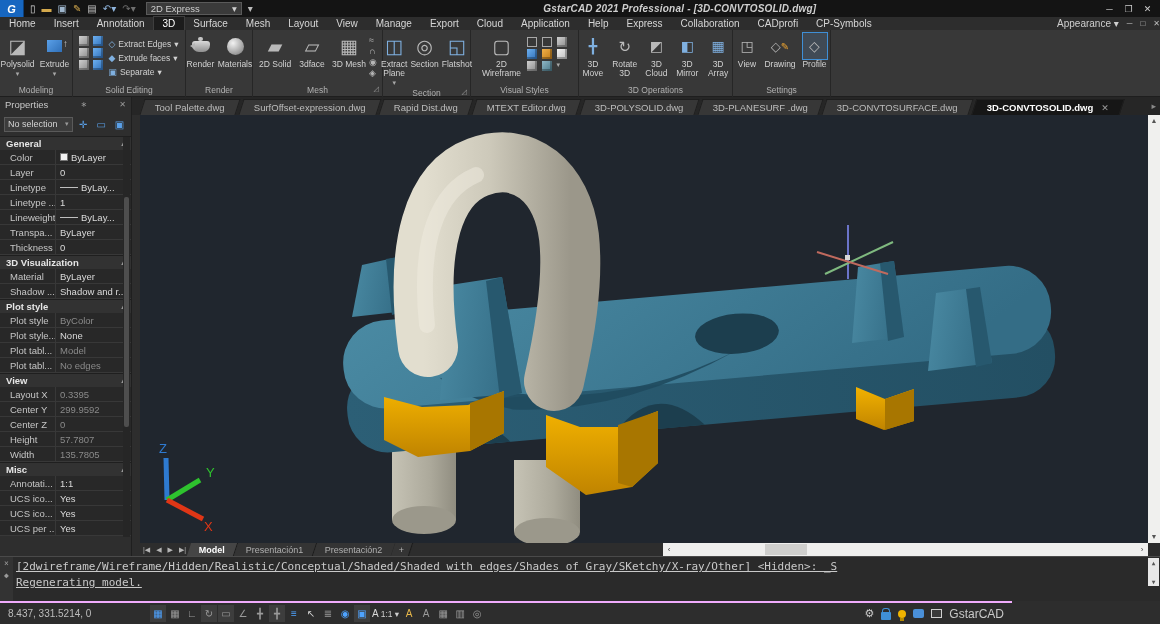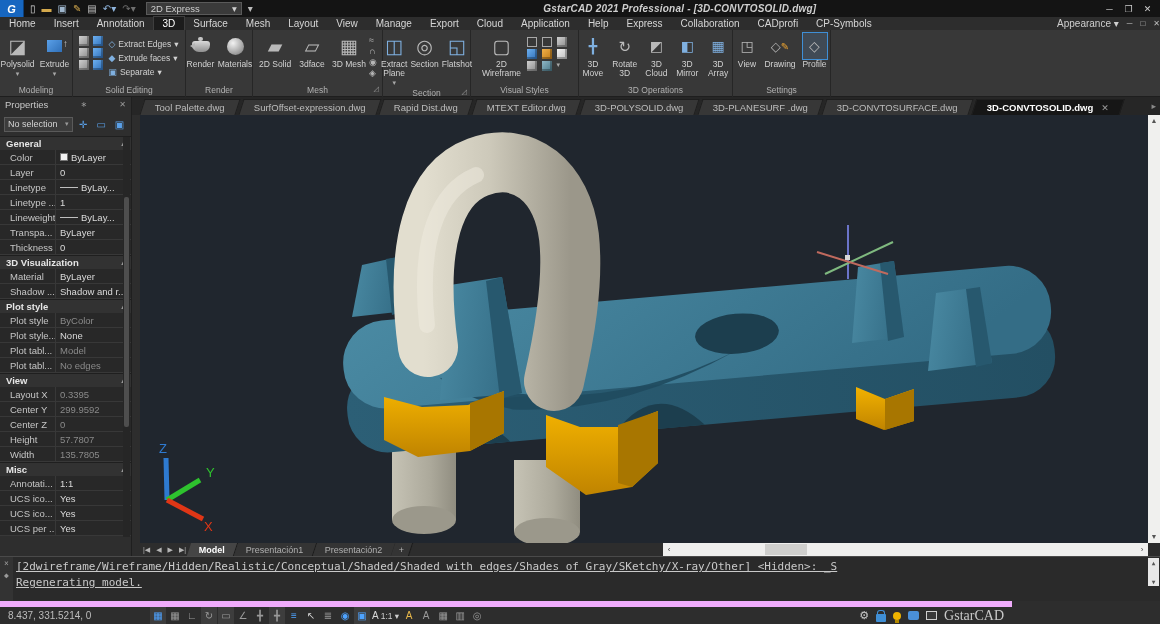--- a/index.html
+++ b/index.html
@@ -125,41 +125,41 @@
     display:flex; flex-direction:column; align-items:center; gap:3px; padding-top:2px; color:#9a9a9a; font-size:8px; }
   .cmd-hist { position:absolute; left:16px; top:2px; right:16px; height:27px; line-height:16px; white-space:pre;text-decoration:underline; }
   .cmd-prompt { position:absolute; left:16px; top:31px; right:16px; height:13px; line-height:13px;
     border-top:1px solid #444; padding-top:1px; }
   .cmd-scroll { position:absolute; right:1px; top:1px; width:11px; height:28px; background:#e8e8e8; }
   .cmd-scroll .a { position:absolute; left:0; width:11px; height:9px; font-size:6px; color:#555; text-align:center; line-height:9px; }
   .cmd-scroll .a.u{top:0} .cmd-scroll .a.d{bottom:0}
 
   
   .status { position:absolute; left:0; top:601px; width:1012px; height:23px; background:#2d2d2d;
-    border-top:6px solid #f0abfc; display:flex; align-items:center; font-size:10px; color:#bfbfbf; }
+    border-top:2px solid #f0abfc; display:flex; align-items:center; font-size:10px; color:#bfbfbf; }
   .coords { padding-left:8px; width:150px; font-size:10px; color:#bdbdbd; }
   .sicons { display:flex; align-items:center; gap:1px; }
   .sic { min-width:16px; height:17px; display:flex; align-items:center; justify-content:center;
     color:#9a9a9a; font-size:10px; padding:0 1px; }
   .sic.on { background:#3d3d3d; }
   .sic.blue { color:#4ea3ff; }
   .sic.orange { color:#e8b84a; }
   .sic.white { color:#d8d8d8; }
   .sic .sub { font-size:8.5px; margin-left:2px; color:#cfcfcf; }
   .status-right { margin-left:auto; display:flex; align-items:center; gap:7px; padding-right:8px; }
   .ico-gear { color:#c9c9c9; font-size:11px; }
   .ico-lock { width:10px; height:8px; background:#3f8fd6; border-radius:1px; position:relative; margin-top:4px; }
   .ico-lock::before { content:""; position:absolute; left:1px; top:-4px; width:6px; height:4px;
     border:1.5px solid #3f8fd6; border-bottom:none; border-radius:3px 3px 0 0; }
   .ico-bulb { width:8px; height:8px; border-radius:50%; background:#f0b400; position:relative; }
   .ico-bulb::after { content:""; position:absolute; left:2px; top:8px; width:4px; height:3px; background:#b58a00; }
   .ico-chat { width:11px; height:9px; background:#4a90d9; border-radius:2px; position:relative; }
   .ico-chat::after { content:""; position:absolute; left:2px; bottom:-3px; border:3px solid transparent; border-top:3px solid #4a90d9; }
   .ico-screen { width:11px; height:9px; border:1px solid #d0d0d0; background:#3a3a3a; }
-  .brand-txt { color:#c9c9c9; font-size:14px;font-family:Liberation Serif, serif; }
+  .brand-txt { color:#c9c9c9; font-size:12px; }
 </style>
 </head>
 <body>
 
 <div class="titlebar">
   <div class="logo">G</div>
   <div class="qat">
     <span class="qi new">▯</span>
     <span class="qi open">▬</span>
     <span class="qi save">▣</span>

